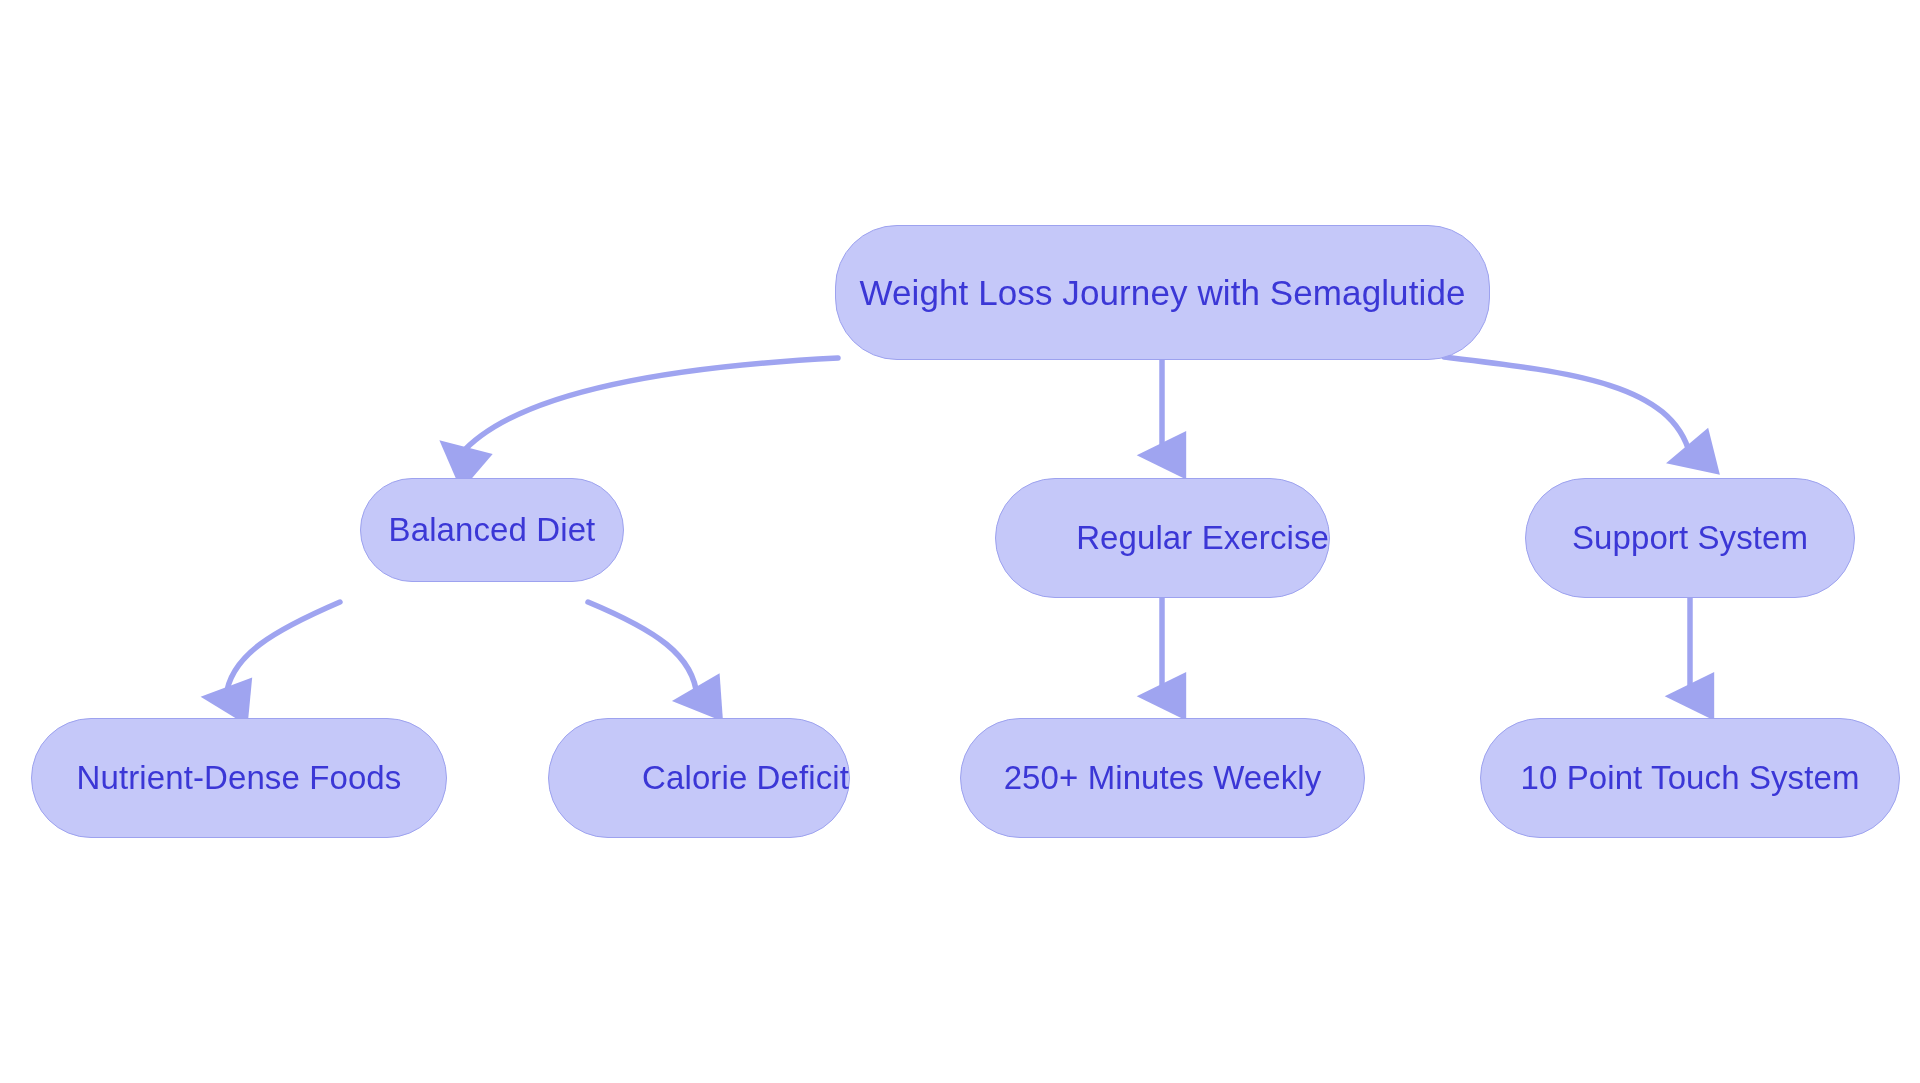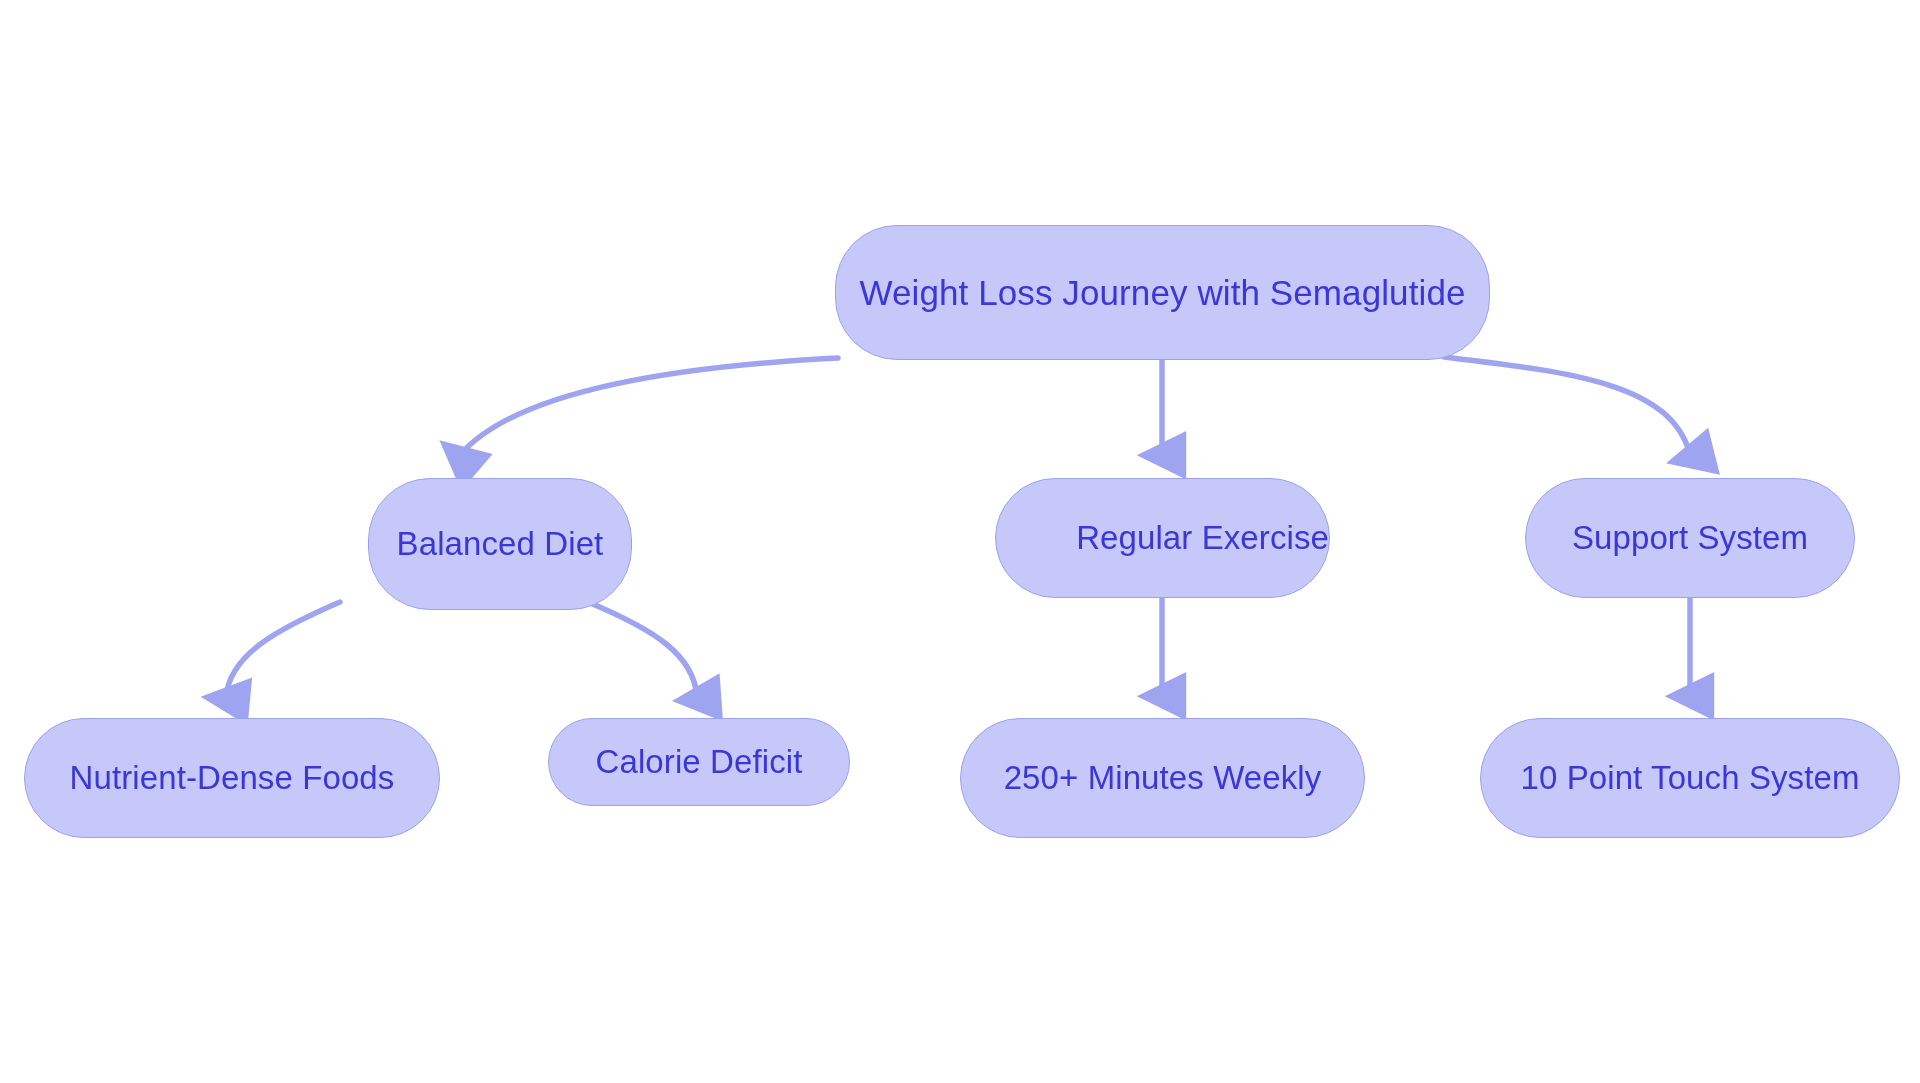--- a/index.html
+++ b/index.html
@@ -74,37 +74,37 @@
 
     <path d="M 1162 598 L 1162 694" fill="none" stroke="#9fa4f0" stroke-width="5.5" stroke-linecap="round" marker-end="url(#arrow)"></path>
 
     <path d="M 1690 598 L 1690 694" fill="none" stroke="#9fa4f0" stroke-width="5.5" stroke-linecap="round" marker-end="url(#arrow)"></path>
   </svg>
 
   <div class="node node-root" style="left:835px; top:225px; width:655px; height:135px;">
     <span class="node-label">Weight Loss Journey with Semaglutide</span>
   </div>
 
-  <div class="node node-mid" style="left:368px; top:478px; width:264px; height:132px;">
+  <div class="node node-mid" style="left:360px; top:478px; width:264px; height:104px;">
     <span class="node-label">Balanced Diet</span>
   </div>
 
   <div class="node node-mid" style="left:995px; top:478px; width:335px; height:120px;justify-content:flex-end;">
     <span class="node-label">Regular Exercise</span>
   </div>
 
   <div class="node node-mid" style="left:1525px; top:478px; width:330px; height:120px;align-items:center;">
     <span class="node-label">Support System</span>
   </div>
 
-  <div class="node node-leaf" style="left:24px; top:718px; width:416px; height:120px;">
+  <div class="node node-leaf" style="left:31px; top:718px; width:416px; height:120px;">
     <span class="node-label">Nutrient-Dense Foods</span>
   </div>
 
-  <div class="node node-leaf" style="left:548px; top:718px; width:302px; height:88px;">
+  <div class="node node-leaf" style="left:548px; top:718px; width:302px; height:120px;justify-content:flex-end;">
     <span class="node-label">Calorie Deficit</span>
   </div>
 
   <div class="node node-leaf" style="left:960px; top:718px; width:405px; height:120px;justify-content:center;">
     <span class="node-label">250+ Minutes Weekly</span>
   </div>
 
   <div class="node node-leaf" style="left:1480px; top:718px; width:420px; height:120px;">
     <span class="node-label">10 Point Touch System</span>
   </div>

